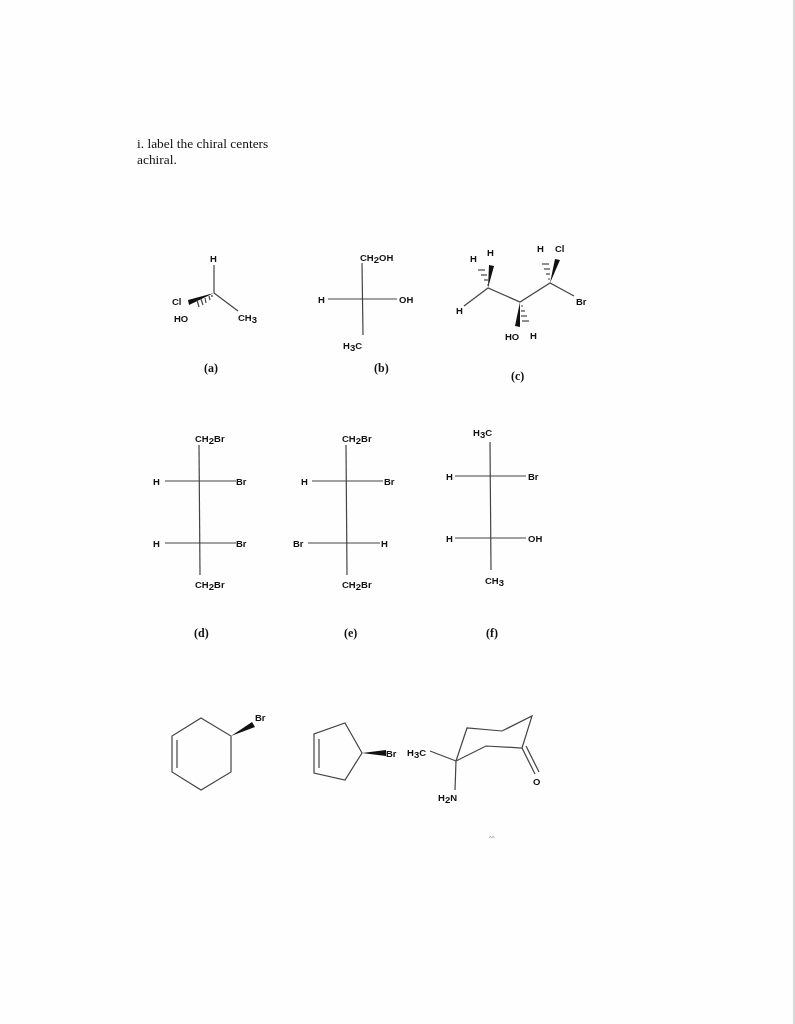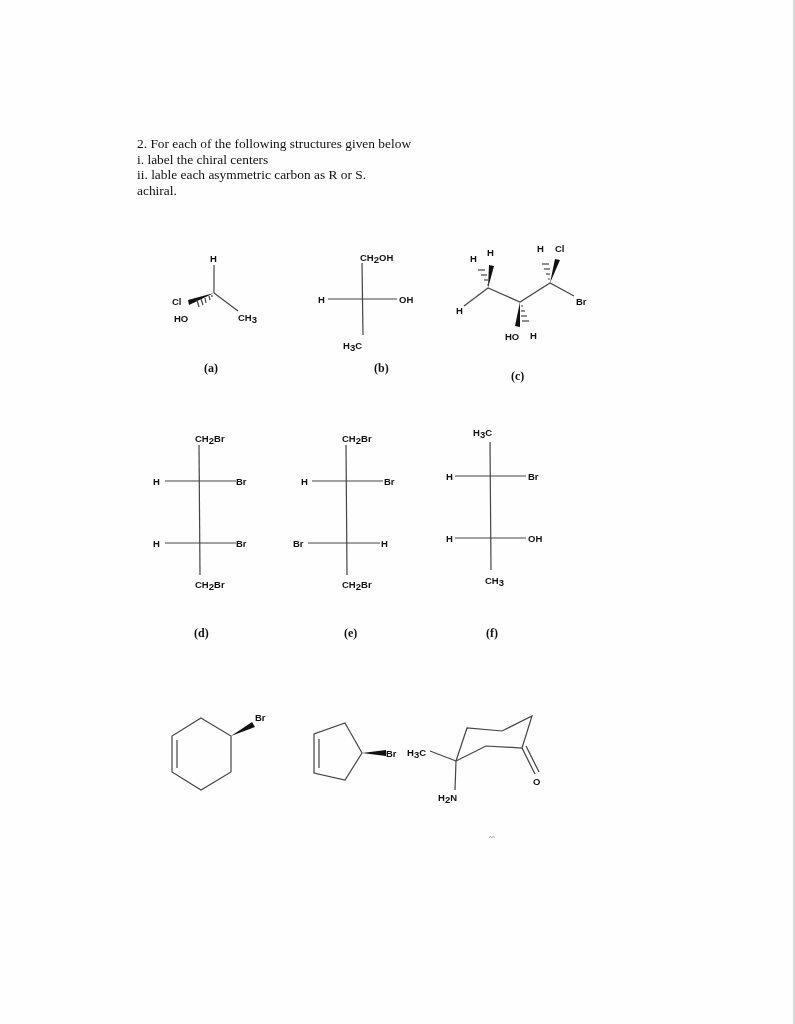--- a/index.html
+++ b/index.html
@@ -12,23 +12,21 @@
   svg text { font-family:"Liberation Sans", sans-serif; font-weight:bold; font-size:9.5px; fill:#111; }
   svg text.cap { font-family:"Liberation Serif", serif; font-size:12px; font-weight:bold; }
   svg line, svg polyline, svg polygon.ring { stroke:#444; stroke-width:1.2; fill:none; }
 </style>
 </head>
 <body>
 
 <div class="page-edge"></div>
 
 <div class="instructions">
-  <div>2. For each of the following structures given below</div>
   <div>i. label the chiral centers</div>
-  <div>ii. lable each asymmetric carbon as R or S.</div>
   <div>achiral.</div>
 </div>
 
 <svg class="structures" width="795" height="1024" viewBox="0 0 795 1024">
 
   <g>
     <line x1="214" y1="265" x2="214" y2="293"></line>
     <line x1="214" y1="293" x2="238" y2="311"></line>
     <polygon points="214,293 188,300 189,305" fill="#111" stroke="none"></polygon>
     <g stroke="#111" stroke-width="1">

